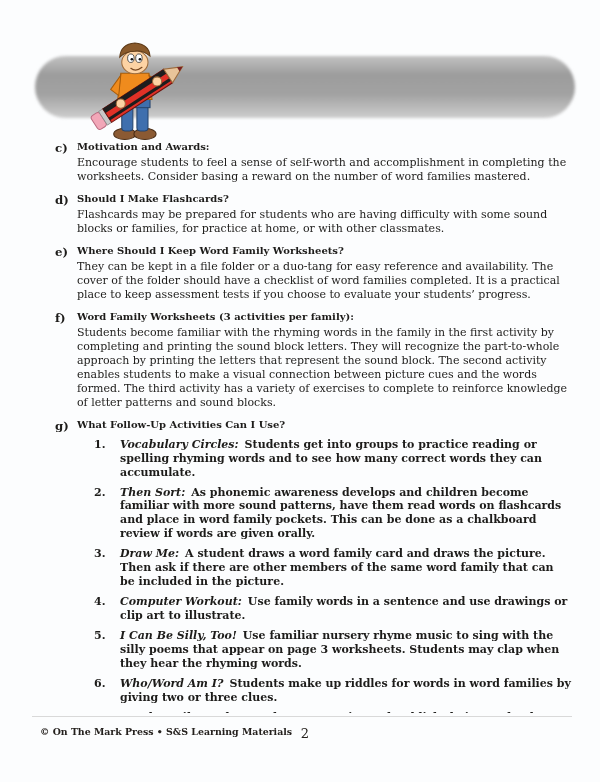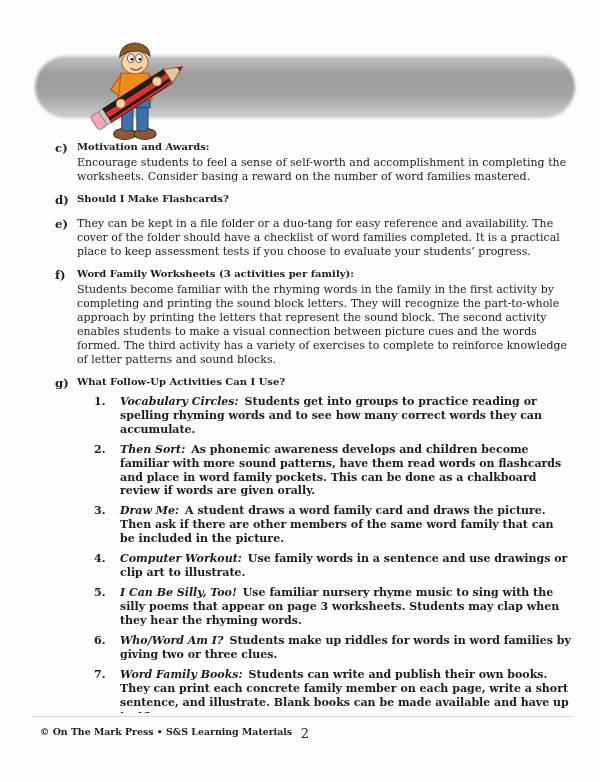--- a/index.html
+++ b/index.html
@@ -95,26 +95,28 @@
       <div class="s-body">
         <div class="s-heading">Motivation and Awards:</div>
         <p class="s-para">Encourage students to feel a sense of self-worth and accomplishment in completing the worksheets.  Consider basing a reward on the number of word families mastered.</p>
       </div>
     </div>
 
     <div class="section">
       <div class="s-label">d)</div>
       <div class="s-body">
         <div class="s-heading">Should I Make Flashcards?</div>
+        <p class="s-para">Flashcards may be prepared for students who are having difficulty with some sound blocks or families, for practice at home, or with other classmates.</p>
       </div>
     </div>
 
     <div class="section">
       <div class="s-label">e)</div>
       <div class="s-body">
+        <div class="s-heading">Where Should I Keep Word Family Worksheets?</div>
         <p class="s-para">They can be kept in a file folder or a duo-tang for easy reference and availability.  The cover of the folder should have a checklist of word families completed.  It is a practical place to keep assessment tests if you choose to evaluate your students’ progress.</p>
       </div>
     </div>
 
     <div class="section">
       <div class="s-label">f)</div>
       <div class="s-body">
         <div class="s-heading">Word Family Worksheets (3 activities per family):</div>
         <p class="s-para">Students become familiar with the rhyming words in the family in the first activity by completing and printing the sound block letters.  They will recognize the part-to-whole approach by printing the letters that represent the sound block.  The second activity enables students to make a visual connection between picture cues and the words formed.  The third activity has a variety of exercises to complete to reinforce knowledge of letter patterns and sound blocks.</p>
       </div>

